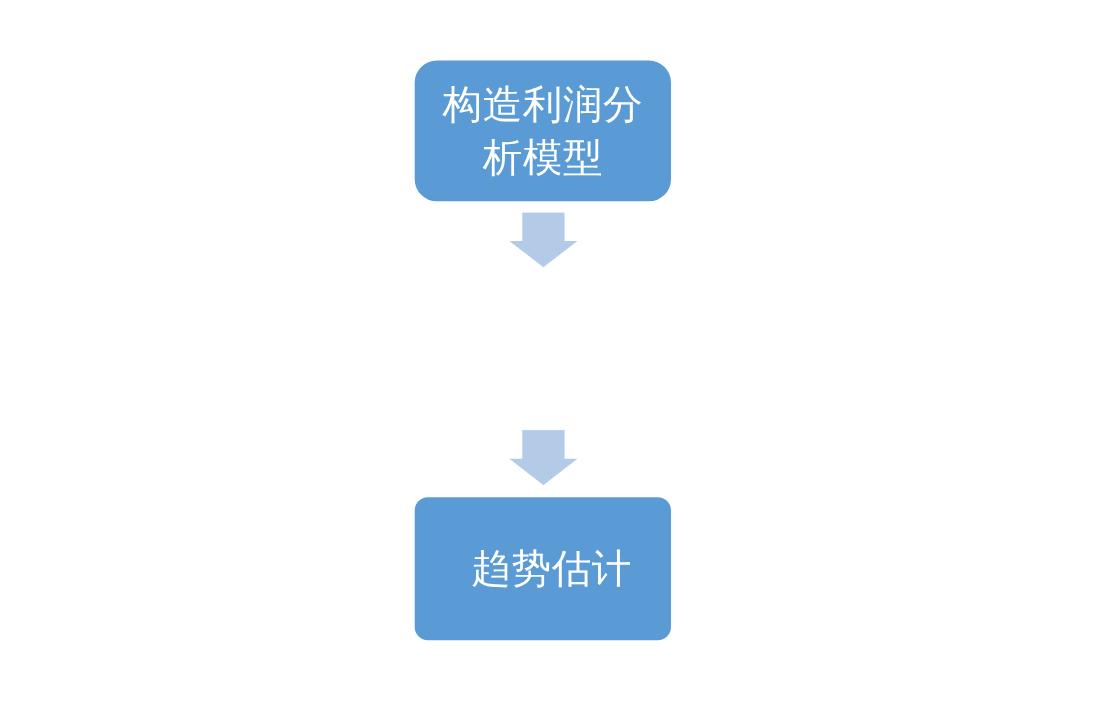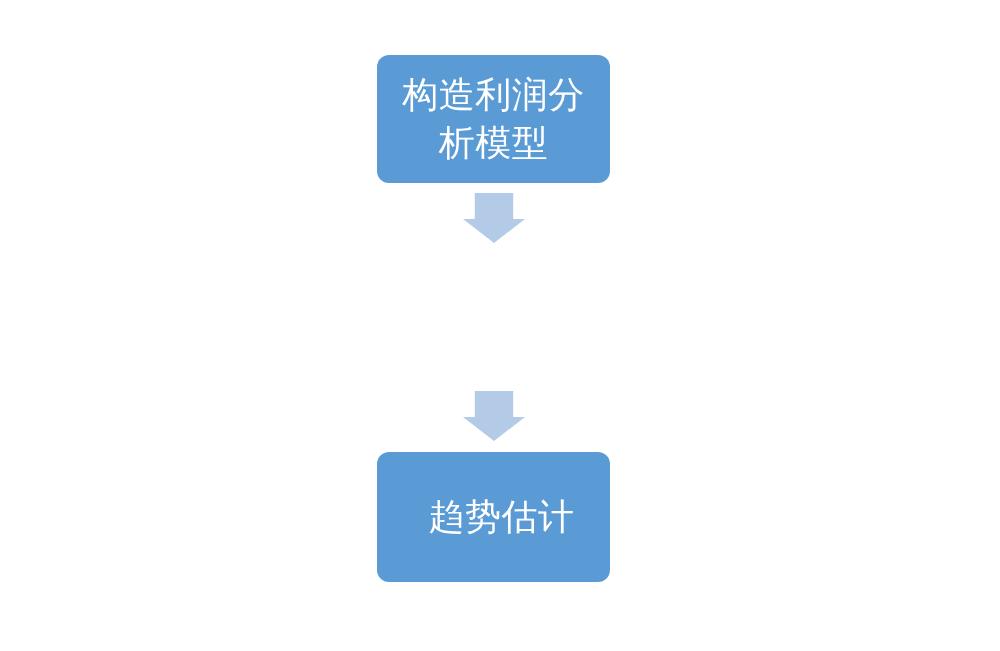--- a/index.html
+++ b/index.html
@@ -29,21 +29,21 @@
     justify-content: center;
   }
   .step-label {
     color: var(--box-text, #ffffff);
     font-size: 36px;
     line-height: 1.32;
     text-align: center;
     letter-spacing: 0.5px;
     word-break: break-all;
   }
-  .box-1 { top: 55px; }
+  .box-1 { top: 55px; border-radius: 20px; }
   .box-2 { top: 252px; }
   .box-3 { top: 452px; height: 130px; padding-left: 28px; }
   .down-arrow {
     position: absolute;
     left: 463px;
     width: 62px;
     height: 50px;
     background: var(--arrow-fill, #B4CBE8);
     clip-path: polygon(
       19% 0%, 81% 0%, 81% 52%, 100% 52%, 50% 100%, 0% 52%, 19% 52%

